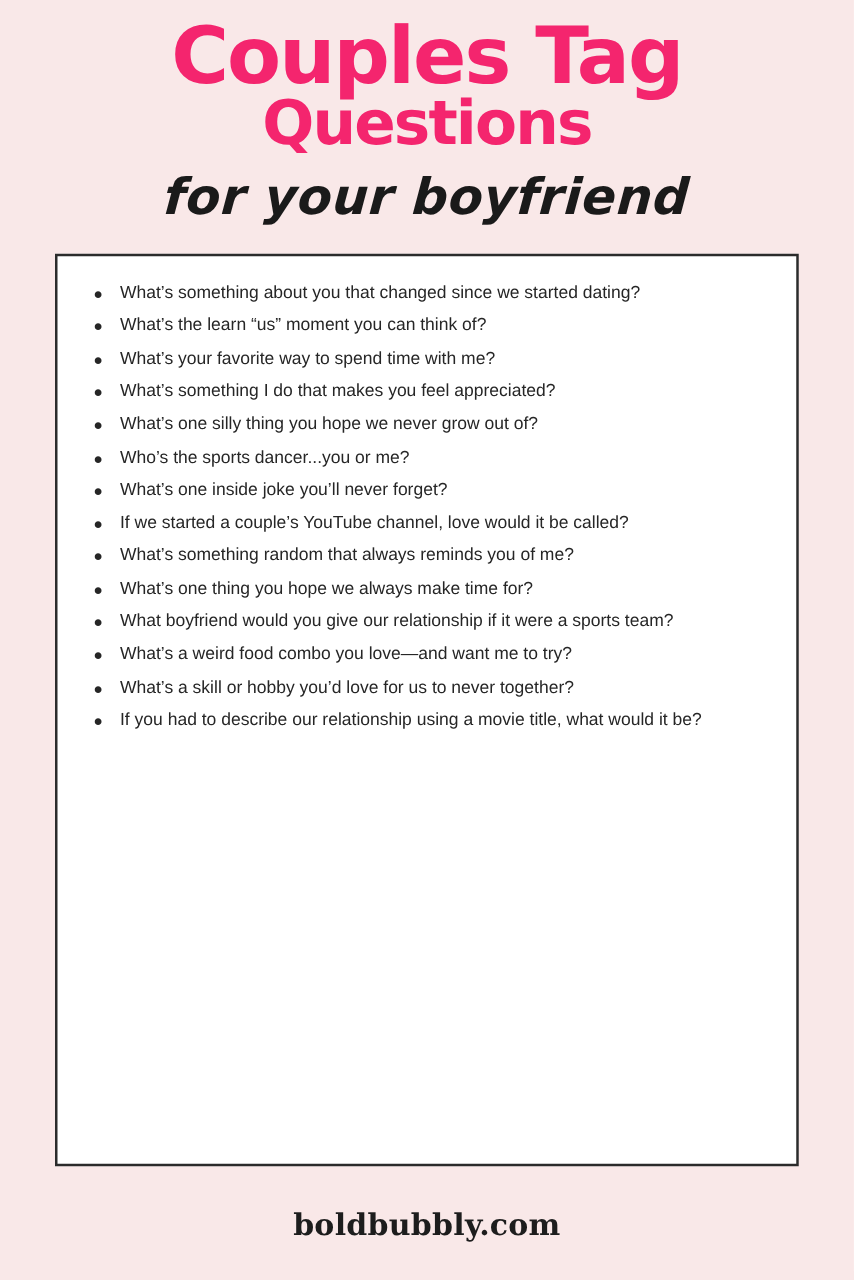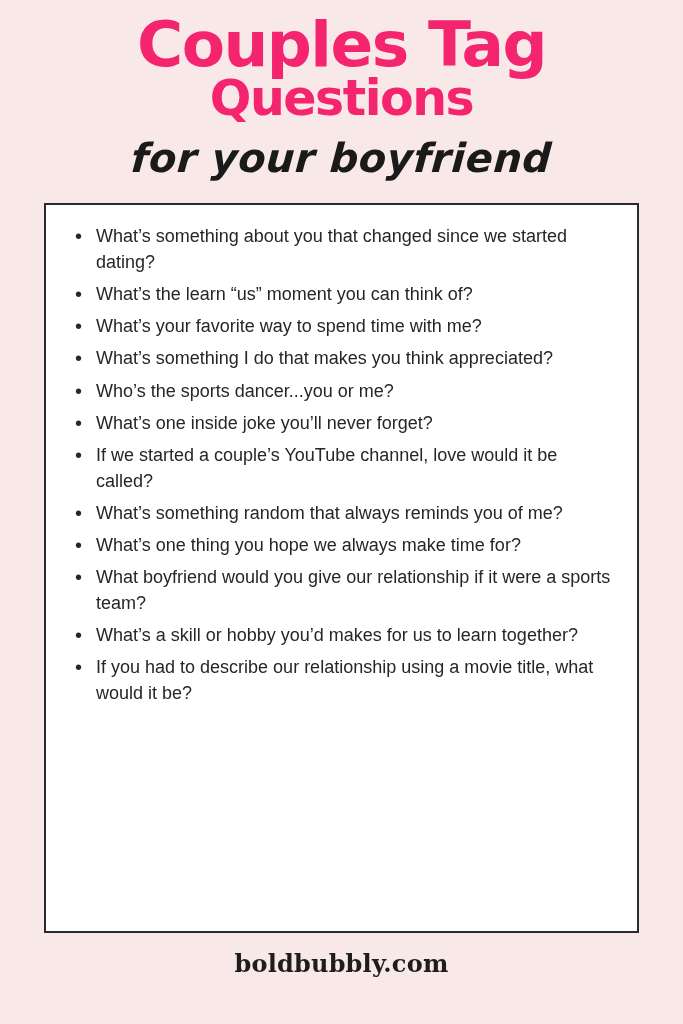--- a/index.html
+++ b/index.html
@@ -59,36 +59,36 @@
     padding: 18px 22px 18px 18px;
     overflow: hidden;
   }
   ul.qlist {
     margin: 0;
     padding: 0 0 0 28px;
     list-style: none;
   }
   ul.qlist li {
     position: relative;
-    font-size: 18px;
+    font-size: 14px;
     line-height: 1.45;
     color: #262626;
     margin-bottom: 6px;
     padding-left: 4px;
   }
   ul.qlist li::before {
     content: "\2022";
     position: absolute;
     left: -17px;
     top: -1px;
     font-size: 20px;
     color: #262626;
   }
   .footer {
-    margin-top: 16px;
+    margin-top: 32px;
     font-family: "DejaVu Serif", serif;
     font-weight: bold;
     font-size: 24px;
     color: #1d1d1d;
     letter-spacing: 0.2px;
   }
 </style>
 </head>
 <body>
 
@@ -98,27 +98,29 @@
     <div class="title-line l1">Couples Tag</div>
     <div class="title-line l2">Questions</div>
     <div class="subtitle">for your boyfriend</div>
   </div>
 
   <div class="list-box">
     <ul class="qlist">
       <li>What’s something about you that changed since we started dating?</li>
       <li>What’s the learn “us” moment you can think of?</li>
       <li>What’s your favorite way to spend time with me?</li>
-      <li>What’s something I do that makes you think appreciated?</li>
+      <li>What’s something I do that makes you feel appreciated?</li>
+      <li>What’s one silly thing you hope we never grow out of?</li>
       <li>Who’s the sports dancer...you or me?</li>
       <li>What’s one inside joke you’ll never forget?</li>
       <li>If we started a couple’s YouTube channel, love would it be called?</li>
       <li>What’s something random that always reminds you of me?</li>
       <li>What’s one thing you hope we always make time for?</li>
       <li>What boyfriend would you give our relationship if it were a sports team?</li>
-      <li>What’s a skill or hobby you’d makes for us to learn together?</li>
+      <li>What’s a weird food combo you love—and want me to try?</li>
+      <li>What’s a skill or hobby you’d love for us to never together?</li>
       <li>If you had to describe our relationship using a movie title, what would it be?</li>
     </ul>
   </div>
 
   <div class="footer">boldbubbly.com</div>
 
 </div>
 
 </body></html>

